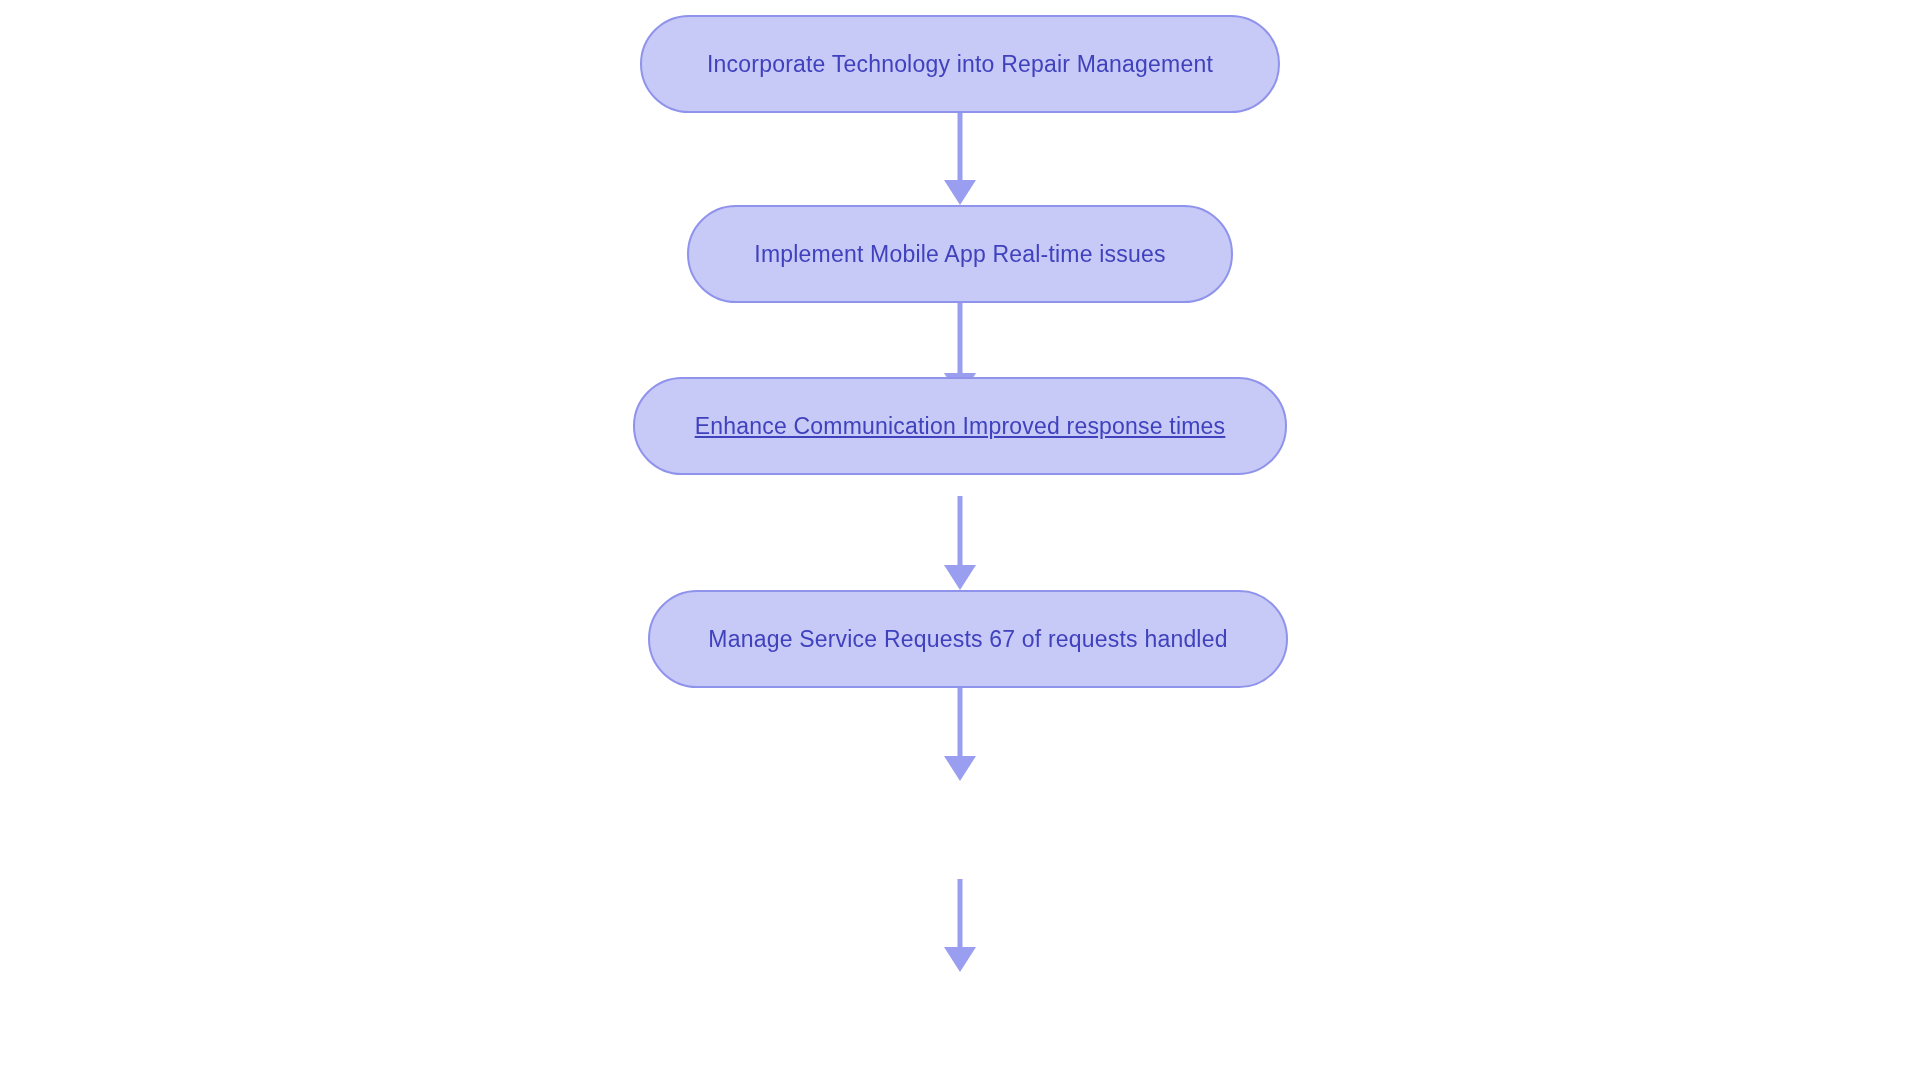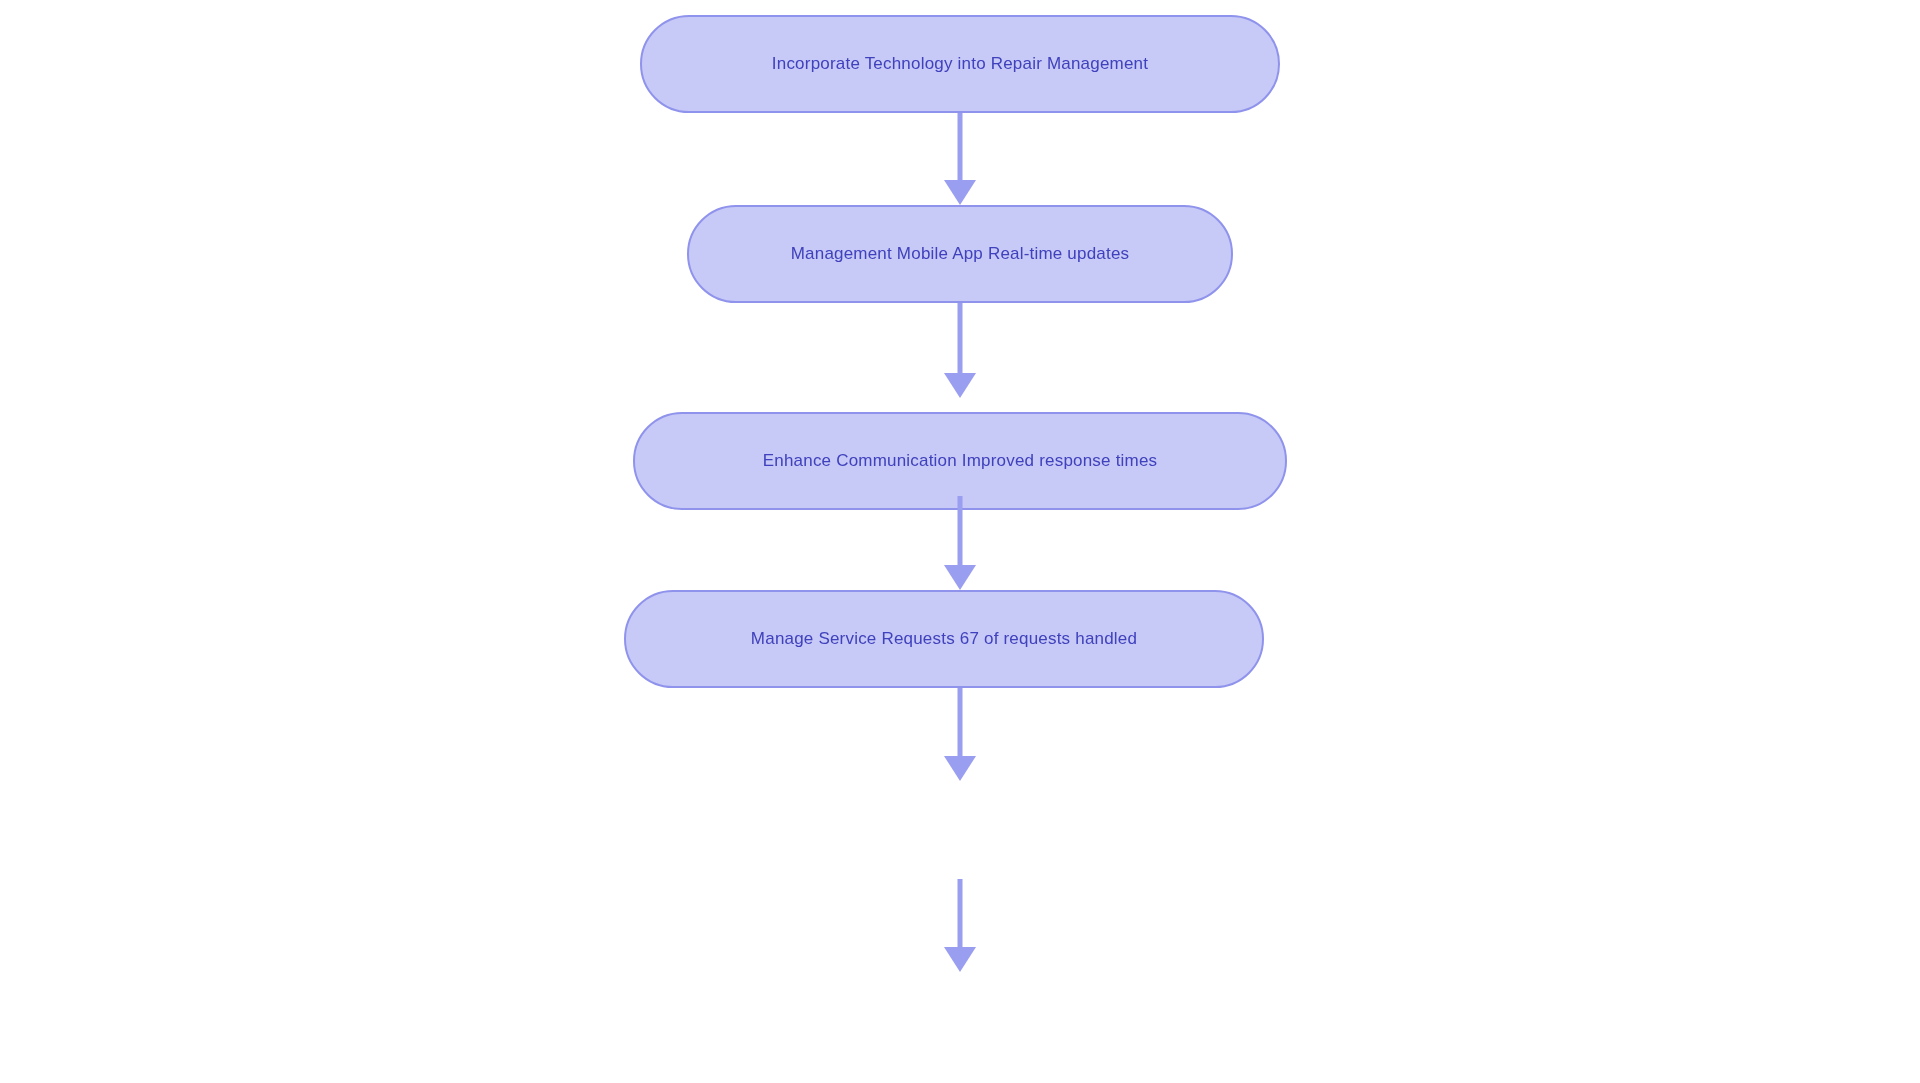--- a/index.html
+++ b/index.html
@@ -28,28 +28,28 @@
     height: 98px;
     box-sizing: border-box;
     background: var(--node-fill);
     border: 2px solid var(--node-border);
     border-radius: 49px;
     display: flex;
     align-items: center;
     justify-content: center;
     text-align: center;
     color: var(--node-text);
-    font-size: 17px;
+    font-size: 23px;
     font-weight: 500;
     letter-spacing: 0.2px;
   }
   .node-1 { left: 640px; top: 15px;  width: 640px; }
   .node-2 { left: 687px; top: 205px; width: 546px; }
-  .node-3 { left: 633px; top: 412px; width: 654px; }
-  .node-4 { left: 624px; top: 590px; width: 640px; }
+  .node-3 { left: 633px; top: 377px; width: 654px; text-decoration: underline; }
+  .node-4 { left: 648px; top: 590px; width: 640px; }
   .node-5 { left: 652px; top: 781px; width: 616px; }
   .node-6 { left: 711px; top: 972px; width: 498px; }
 
   .arrow {
     position: absolute;
     left: 940px;
     width: 40px;
   }
   .arrow-1 { top: 113px; height: 92px; }
   .arrow-2 { top: 303px; height: 95px; }
@@ -86,21 +86,21 @@
   <div class="node node-1">
     <span>Incorporate Technology into Repair Management</span>
   </div>
 
   <div class="arrow arrow-1">
     <div class="shaft"></div>
     <div class="head"></div>
   </div>
 
   <div class="node node-2">
-    <span>Management Mobile App Real-time updates</span>
+    <span>Implement Mobile App Real-time issues</span>
   </div>
 
   <div class="arrow arrow-2">
     <div class="shaft"></div>
     <div class="head"></div>
   </div>
 
   <div class="node node-3">
     <span>Enhance Communication Improved response times</span>
   </div>

